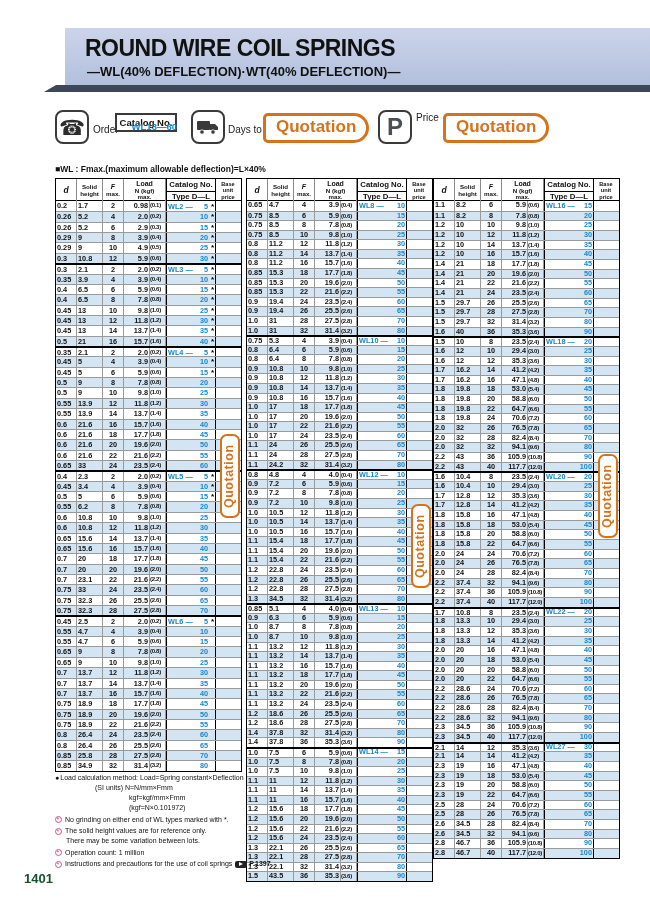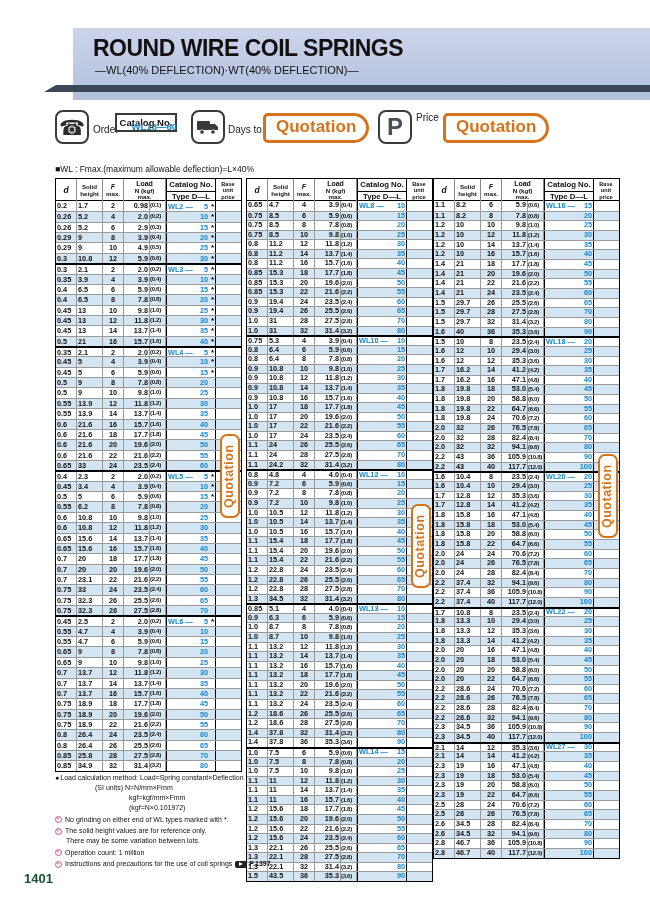--- a/index.html
+++ b/index.html
@@ -1,26 +1,26 @@
 <!DOCTYPE html>
 <html><head>
 <meta charset="utf-8">
 <style>
   *{box-sizing:border-box;margin:0;padding:0}
   body{margin:0;background:#fff;font-family:"Liberation Sans", sans-serif;}
   .page{position:relative;width:650px;height:918px;background:#fff;overflow:hidden}
 
   
-  .titlebar{position:absolute;left:73px;top:28px;right:0;height:72px;
+  .titlebar{position:absolute;left:65px;top:28px;right:0;height:57px;
     background:linear-gradient(#ccd4ea,#b2c0dd);}
   .titleband{position:absolute;left:44px;top:85px;right:0;height:7px;background:#3e4759;
     clip-path:polygon(12px 0,100% 0,100% 100%,0 100%);}
   .title{position:absolute;left:20px;top:6px;font-size:23px;font-weight:bold;color:#111;
     letter-spacing:-0.5px;transform:scaleY(1.05);transform-origin:left top;white-space:nowrap}
-  .subtitle{position:absolute;left:22px;top:36px;font-size:11px;font-weight:normal;color:#111;white-space:nowrap}
+  .subtitle{position:absolute;left:22px;top:36px;font-size:13px;font-weight:bold;color:#111;white-space:nowrap}
 
   
   .sqicon{position:absolute;width:34px;height:34px;border:2.5px solid #3a3a3a;border-radius:8px;
     background:#fff;display:flex;align-items:center;justify-content:center;color:#2c2c2c}
   .icon-order{left:55px;top:110px;font-size:21px;line-height:1}
   .icon-truck{left:191px;top:110px}
   .icon-p{left:378px;top:110px;font-size:24px;font-weight:bold;color:#4a4f55}
   .sm-label{position:absolute;font-size:10px;font-weight:normal;color:#222;white-space:nowrap}
   .lbl-order{left:93px;top:124px}
   .lbl-ship{left:228px;top:124px}
@@ -28,21 +28,21 @@
   .catbox{position:absolute;left:115px;top:113px;width:62px;border:2px solid #3a3a3a;background:#fff;
     font-weight:bold;font-size:9.5px;text-align:center;padding:2px 0;color:#111}
   .catval{position:absolute;left:115px;top:121px;width:62px;text-align:right;
     font-size:9.5px;font-weight:bold;color:#1787cb}
   .hstamp{position:absolute;border:3px solid #d4731c;border-radius:5px 15px 15px 5px;
     color:#d4731c;font-weight:bold;font-size:17px;padding:1px 10px 3px;background:#fff;white-space:nowrap}
   .q1{left:263px;top:113px}
   .q2{left:443px;top:113px}
 
   
-  .formula{position:absolute;left:55px;top:164px;font-size:8.5px;font-weight:normal;color:#111;white-space:nowrap}
+  .formula{position:absolute;left:55px;top:164px;font-size:8.5px;font-weight:bold;color:#111;white-space:nowrap}
 
   
   .ctable{position:absolute;top:178px;width:187px;border:1.5px solid #000;background:#fff}
   .t1{left:55px;--rh:10.36px}
   .t2{left:246px;--rh:9.58px}
   .t3{left:433px;--rh:9.66px}
   .thead{display:grid;grid-template-columns:21px 26px 21px 26px 16px 50px 24px;height:22px;
     border-bottom:1.5px solid #000;background:#fff}
   .hcell{border-right:1px solid #8a8a8a;display:flex;flex-direction:column;align-items:center;
     justify-content:center;font-weight:bold;text-align:center;font-size:6.2px;line-height:1.1;color:#111}

